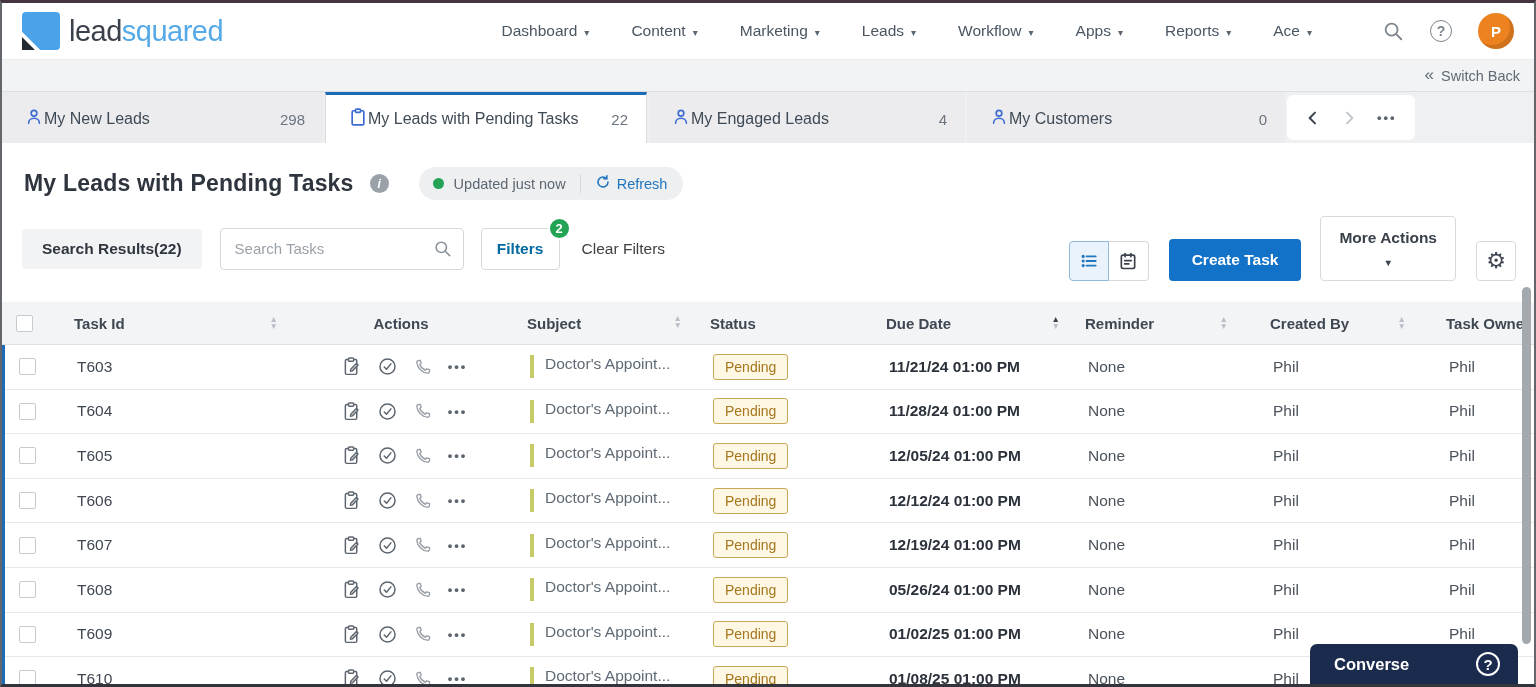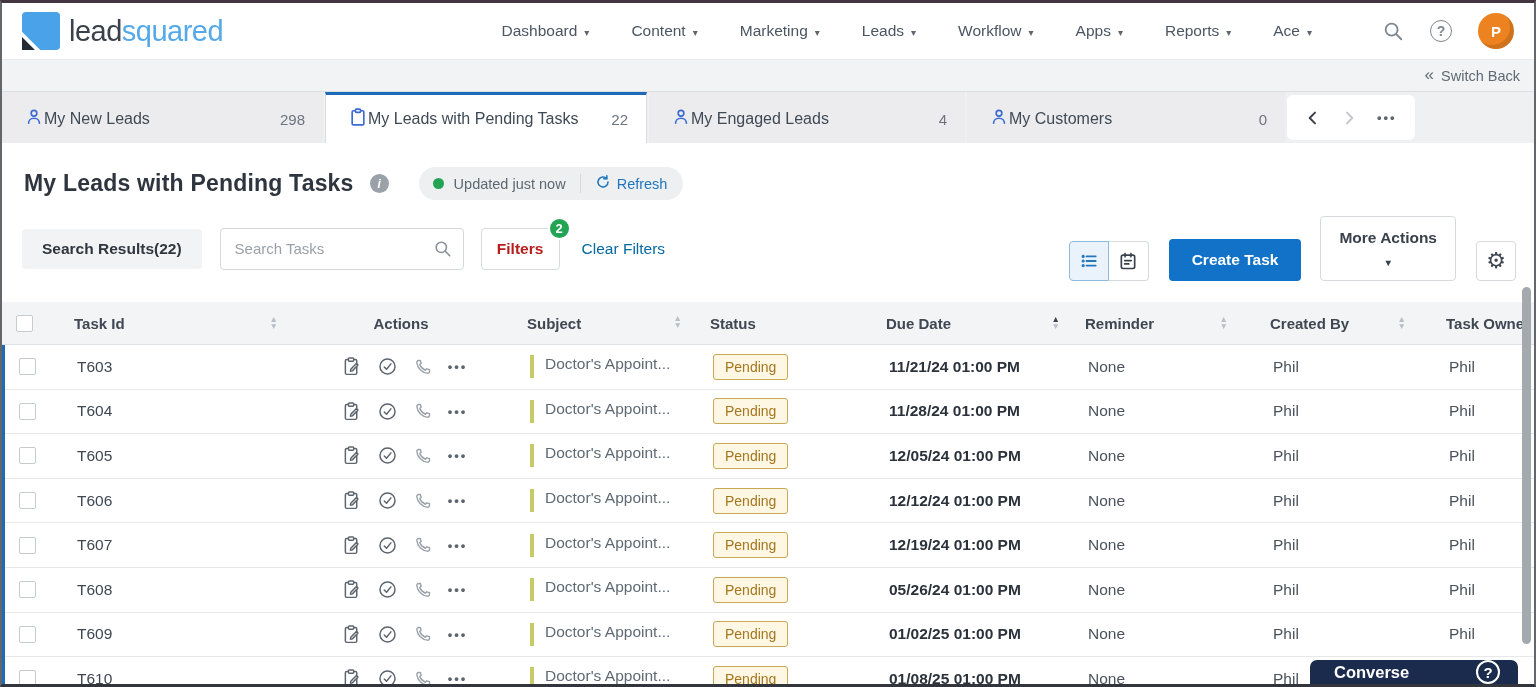--- a/index.html
+++ b/index.html
@@ -55,23 +55,23 @@
   .refresh-btn { display:flex; align-items:center; gap:6px; background:none; border:none; cursor:pointer; color:#2176bd; font-size:14.5px; font-family:inherit; }
 
   
   .toolbar { display:flex; align-items:center; padding:16px 18px 0 20px; }
   .chip-results { background:#f2f3f5; border-radius:4px; padding:11px 20px; font-size:15.5px; font-weight:700; color:#2f363e; }
   .search-wrap { position:relative; margin-left:18px; }
   .search-input { width:244px; height:42px; border:1px solid #d5d8db; border-radius:4px; padding:0 40px 0 14px; font-size:15px; color:#3f4752; font-family:inherit; }
   .search-input::placeholder { color:#9aa1a8; }
   .search-wrap svg { position:absolute; right:12px; top:11px; }
   .filters-wrap { position:relative; margin-left:17px; }
-  .filters-btn { width:79px; height:42px; background:#fff; border:1px solid #d7dadd; border-radius:4px; font-size:15.5px; font-weight:700; color:#b91c1c; cursor:pointer; font-family:inherit; }
+  .filters-btn { width:79px; height:42px; background:#fff; border:1px solid #d7dadd; border-radius:4px; font-size:15.5px; font-weight:700; color:#0369a1; cursor:pointer; font-family:inherit; }
   .filters-badge { position:absolute; top:-11px; right:-11px; width:23px; height:23px; border-radius:50%; background:#23a455; border:2px solid #fff; color:#fff; font-size:13px; font-weight:700; display:flex; align-items:center; justify-content:center; }
-  .clear-filters { margin-left:22px; font-size:15.5px; color:#0369a1; cursor:pointer; background:none; border:none; font-family:inherit; }
+  .clear-filters { margin-left:22px; font-size:15.5px; color:#404040; cursor:pointer; background:none; border:none; font-family:inherit; }
   .toolbar-right { margin-left:auto; display:flex; align-items:flex-end; }
   .view-toggle { display:flex; }
   .vt-btn { width:40px; height:40px; display:flex; align-items:center; justify-content:center; cursor:pointer; background:#fff; border:1px solid #d7dadd; }
   .vt-btn.first { border-radius:4px 0 0 4px; }
   .vt-btn.last { border-radius:0 4px 4px 0; border-left:none; }
   .vt-btn.active { background:#eaf3fb; border:1px solid #8fbade; }
   .create-task { margin-left:20px; background:#1172c8; color:#fff; border:none; border-radius:4px; padding:12px 23px; font-size:15.5px; font-weight:700; cursor:pointer; font-family:inherit; }
   .more-actions { margin-left:19px; background:#fff; border:1px solid #d7dadd; border-radius:4px; padding:12px 18px; font-size:15.5px; font-weight:600; color:#39414b; cursor:pointer; display:flex; align-items:center; gap:10px; font-family:inherit;flex-direction:column; }
   .more-actions .caret { font-size:10px; }
   .gear-btn { margin-left:20px; width:40px; height:40px; background:#fff; border:1px solid #d7dadd; border-radius:4px; cursor:pointer; font-size:22px; color:#3f4752; display:flex; align-items:center; justify-content:center; line-height:1; }
@@ -102,21 +102,21 @@
   .act-ic { background:none; border:none; cursor:pointer; display:flex; align-items:center; color:#5d656e; }
   .dots { color:#5d656e; font-size:13px; font-weight:700; letter-spacing:2px; cursor:pointer; background:none; border:none; }
   .subj-bar { width:4px; height:23px; background:#c6ca67; margin-right:11px; flex:none; }
   .subj-text { font-size:15.5px; color:#5f6a74; white-space:nowrap; }
   .badge-pending { display:inline-block; background:#fdf7e4; border:1px solid #c9a855; border-radius:3px; color:#a5761c; font-size:14px; padding:4px 11px; }
   .due-text { font-size:15.5px; font-weight:600; color:#2b323b; }
   .plain-text { font-size:15.5px; color:#4a525b; }
 
   
   .vscroll { position:absolute; right:3px; top:284px; width:9px; height:357px; background:#a4a9ae; border-radius:5px; cursor:grab; }
-  .converse { position:absolute; right:16px; bottom:0; width:208px; height:24px; background:#1b2b4d; border-radius:7px 7px 0 0; display:flex; align-items:center; padding:0 18px 0 24px; cursor:pointer; }
+  .converse { position:absolute; right:16px; bottom:0; width:208px; height:40px; background:#1b2b4d; border-radius:7px 7px 0 0; display:flex; align-items:center; padding:0 18px 0 24px; cursor:pointer; }
   .converse-label { color:#fff; font-size:16.5px; font-weight:700; }
   .converse-q { margin-left:auto; width:24px; height:24px; border:2px solid #fff; border-radius:50%; color:#fff; font-size:15px; font-weight:700; display:flex; align-items:center; justify-content:center; cursor:pointer; }
 </style>
 </head>
 <body>
 
 <div class="screen">
 
   <div class="topnav">
     <div class="logo">

